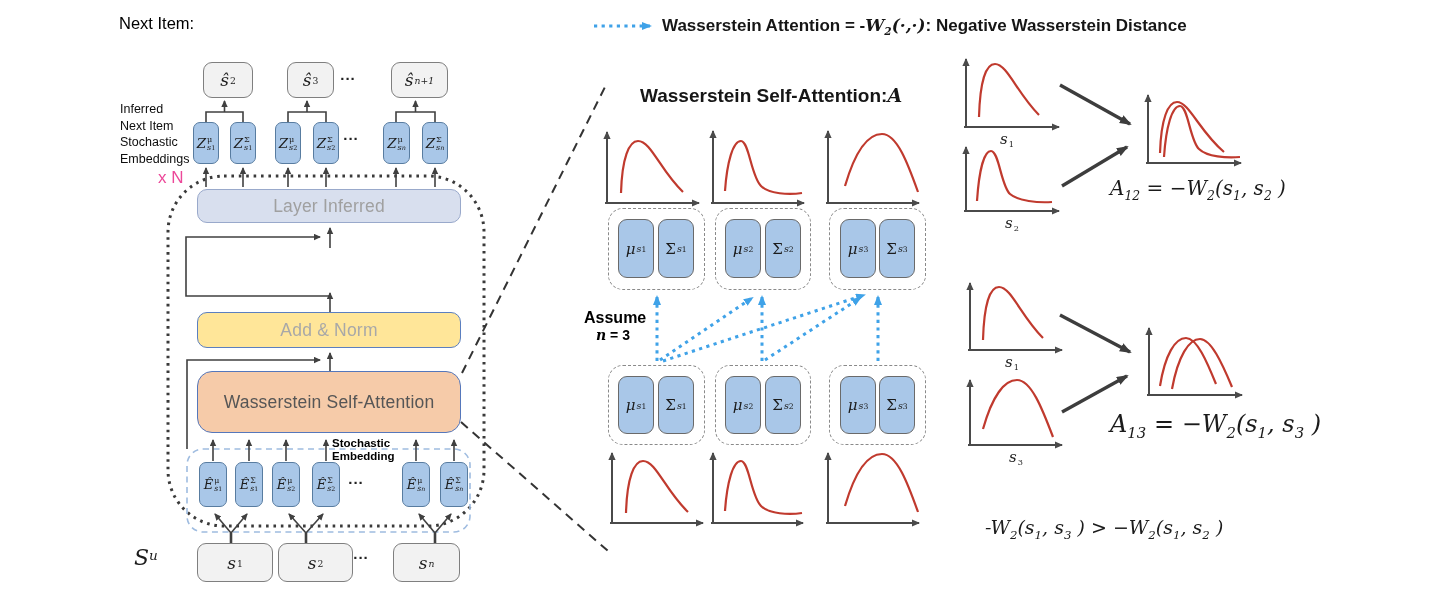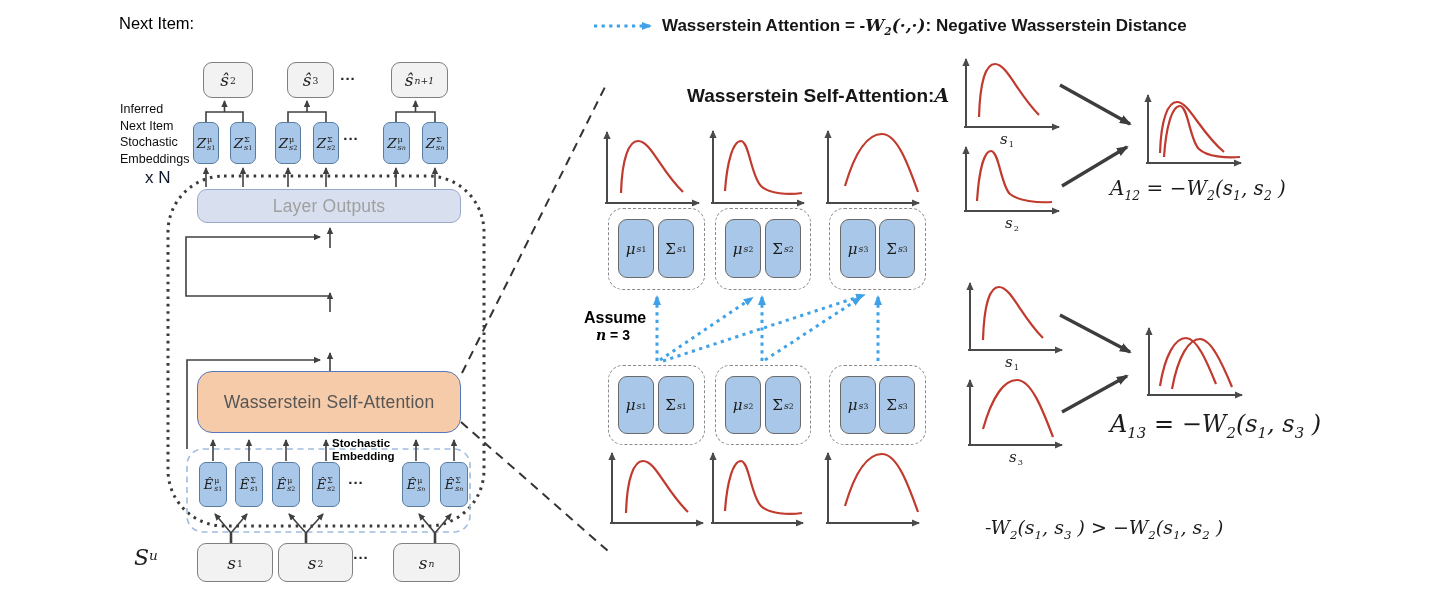--- a/index.html
+++ b/index.html
@@ -200,21 +200,21 @@
       <span class="sb3"><span class="ix"><i>n+1</i></span></span>
     </div>
   <div class="abs dots" style="left:337px;top:66px;width:22px;">...</div>
 
   <div class="abs lbl-lines" style="left:120px;top:101px;font-size:12.5px;color:#0d0d0d;">
     <div>Inferred</div>
     <div>Next Item</div>
     <div>Stochastic</div>
     <div>Embeddings</div>
   </div>
-  <div class="abs" style="left:145px;top:168px;font-size:17px;color:#0f172a;">x N</div>
+  <div class="abs" style="left:158px;top:168px;font-size:17px;color:#ec4899;">x N</div>
 
   <div class="abs bluebox math" style="left:193px;top:122px;width:26px;height:42px;font-size:13.5px;">
       <i>Z</i>
       <span class="ss">
         <span class="sp">μ</span>
         <span class="sb"><i>s</i><span class="ix">1</span></span>
       </span>
     </div>
   <div class="abs bluebox math" style="left:230px;top:122px;width:26px;height:42px;font-size:13.5px;">
       <i>Z</i>
@@ -246,21 +246,22 @@
     </div>
   <div class="abs bluebox math" style="left:422px;top:122px;width:26px;height:42px;font-size:13.5px;">
       <i>Z</i>
       <span class="ss">
         <span class="sp">Σ</span>
         <span class="sb"><i>s</i><span class="ix"><i>n</i></span></span>
       </span>
     </div>
   <div class="abs dots" style="left:341px;top:126px;width:20px;">...</div>
 
-  <div class="abs block blk-lav" style="left:197px;top:189px;width:264px;height:34px;">Layer Outputs</div>
+  <div class="abs block blk-lav" style="left:197px;top:189px;width:264px;height:34px;">Layer Inferred</div>
+  <div class="abs block blk-yel" style="left:197px;top:312px;width:264px;height:36px;">Add &amp; Norm</div>
   <div class="abs block blk-org" style="left:197px;top:371px;width:264px;height:62px;">Wasserstein Self-Attention</div>
 
   <div class="abs" style="left:332px;top:437px;font-size:11.5px;font-weight:700;color:#000;line-height:13px;">
     <div>Stochastic</div>
     <div>Embedding</div>
   </div>
 
   <div class="abs bluebox math" style="left:199px;top:462px;width:28px;height:45px;font-size:13px;">
       <i>Ê</i>
       <span class="ss">
@@ -315,21 +316,21 @@
     </div>
   <div class="abs graybox math" style="left:393px;top:543px;width:67px;height:39px;font-size:17px;">
       <i>s</i>
       <span class="sb3"><span class="ix"><i>n</i></span></span>
     </div>
   <div class="abs dots" style="left:350px;top:545px;width:22px;">...</div>
   <div class="abs math" style="left:134px;top:545px;font-size:22px;"><i>S</i><span class="sp2"><i>u</i></span></div>
 
   <div class="abs sent" style="left:662px;top:15px;font-size:17px;font-weight:600;color:#161616;">Wasserstein Attention = -<span class="mser">W<sub>2</sub>(·,·)</span>: Negative Wasserstein Distance</div>
 
-  <div class="abs" style="left:640px;top:84px;font-size:19px;font-weight:600;color:#161616;margin-left:47px;">Wasserstein Self-Attention:<span class="mser">A</span></div>
+  <div class="abs" style="left:640px;top:84px;font-size:19px;font-weight:600;color:#161616;">Wasserstein Self-Attention:<span class="mser">A</span></div>
 
   <div class="abs" style="left:584px;top:309px;width:58px;text-align:center;">
     <div style="font-size:16px;font-weight:700;color:#000;">Assume</div>
     <div style="font-size:14px;font-weight:600;color:#000;"><span class="mser">n</span> = 3</div>
   </div>
 
   <div class="abs dashedgrp" style="left:608px;top:208px;width:97px;height:82px;"></div>
   <div class="abs dashedgrp" style="left:715px;top:208px;width:96px;height:82px;"></div>
   <div class="abs dashedgrp" style="left:829px;top:208px;width:97px;height:82px;"></div>
   <div class="abs mublue math" style="left:618px;top:219px;width:36px;height:59px;">

